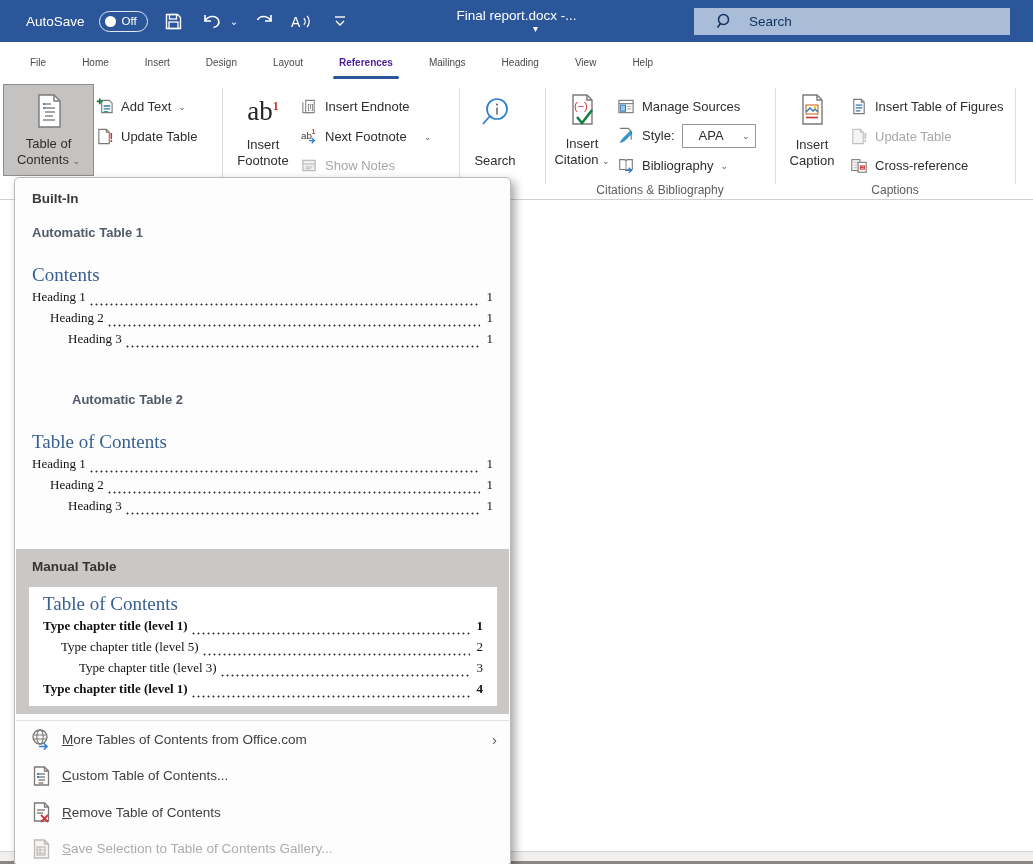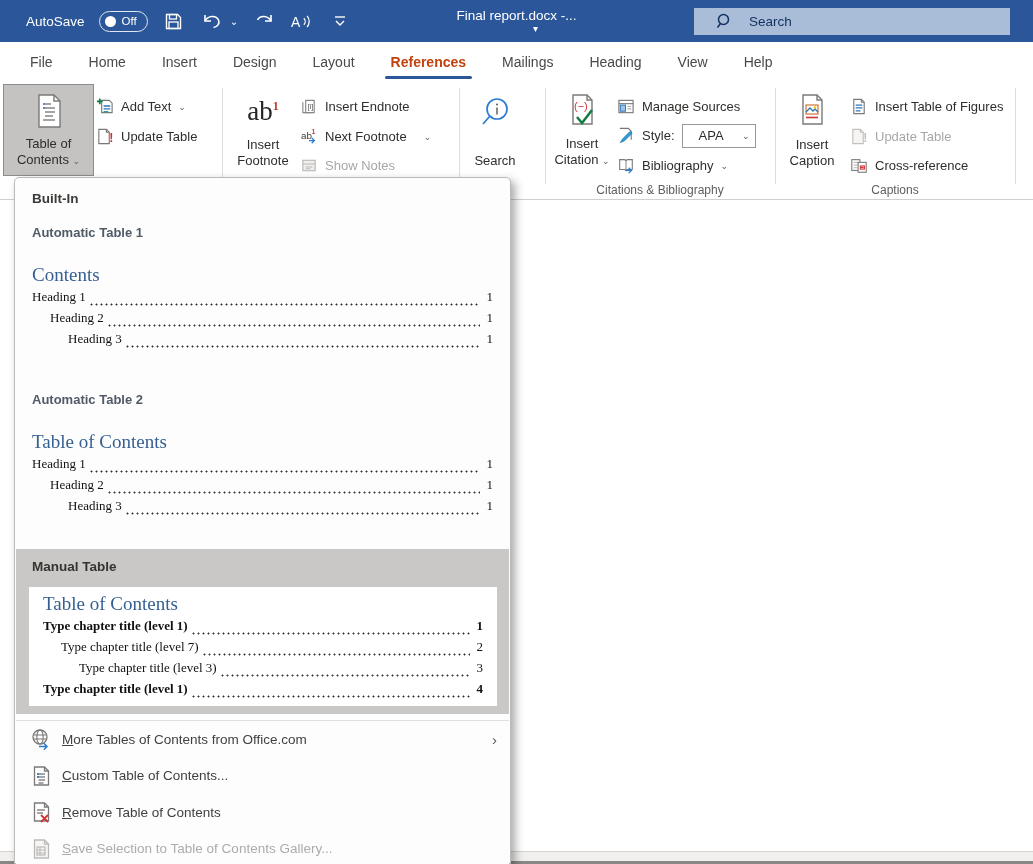--- a/index.html
+++ b/index.html
@@ -19,22 +19,22 @@
   .qat-btn { display:flex; align-items:center; justify-content:center; width:24px; height:26px; }
   .qat-btn svg { display:block; }
   .mini-chevron { font-size:10px; color:#fff; margin-left:-8px; }
   .doc-title { position:absolute; left:0; right:0; top:0; height:42px; display:flex; align-items:center; justify-content:center; pointer-events:none;flex-direction:column; }
   .doc-title .t { font-size:13.5px; color:#fff; pointer-events:auto; }
   .doc-title .caret { margin-left:38px; font-size:10px; color:#fff; pointer-events:auto; }
   .tb-search { position:absolute; left:694px; top:8px; width:316px; height:27px; background:#a9bdd9; display:flex; align-items:center; gap:16px; padding-left:22px; }
   .tb-search .s-label { font-size:13.5px; color:#10305e; }
   
   .tabrow { position:absolute; left:0; top:42px; width:100%; height:40px; background:#fff; display:flex; align-items:stretch; padding-left:12px; }
-  .tab { display:flex; align-items:center; padding:4px 18px; font-size:14px; color:#4a4947; position:relative; cursor:default; }
-  .tab.selected { color:#c2410c; font-weight:700; }
+  .tab { display:flex; align-items:center; padding:4px 18px; font-size:10px; color:#4a4947; position:relative; cursor:default; }
+  .tab.selected { color:#4c1d95; font-weight:700; }
   .tab.selected::after { content:""; position:absolute; left:12px; right:12px; bottom:3px; height:3px; background:#2b579a; border-radius:2px; }
   
   .ribbon { position:absolute; left:0; top:82px; width:100%; height:118px; background:#fff; border-bottom:1px solid #d2d0ce; }
   .rdiv { position:absolute; top:6px; height:96px; width:1px; background:#e0dedc; }
   .group-label { position:absolute; top:101px; font-size:12px; color:#5f5d5b; text-align:center; }
   .bigbtn { position:absolute; top:2px; height:92px; display:flex; flex-direction:column; align-items:center; justify-content:flex-start; padding-top:8px; border:1px solid transparent; }
   .bigbtn .blabel { font-size:13px; color:#2f2e2c; line-height:16px; text-align:center; margin-top:auto; margin-bottom:6px; }
   .bigbtn.pressed { background:#c4c3c2; border-color:#8e8d8c; }
   .chev { font-size:9px; color:#5f5d5b; }
   .smallbtn { position:absolute; display:flex; align-items:center; gap:7px; height:25px; font-size:13px; color:#2f2e2c; white-space:nowrap; }
@@ -358,21 +358,21 @@
             <span class="pg">1</span>
           </div>
           <div class="toc-row lvl3">
             <span class="rt">Heading 3</span>
             <span class="leader"></span>
             <span class="pg">1</span>
           </div>
         </div>
     </div>
 
-    <div class="gal-label" style="top:214px;">Automatic Table 2</div>
+    <div class="gal-label" style="top:214px;margin-left:40px;">Automatic Table 2</div>
     <div class="preview" style="top:253px;">
       <div class="pv-title">Table of Contents</div>
       <div>
           <div class="toc-row lvl1">
             <span class="rt">Heading 1</span>
             <span class="leader"></span>
             <span class="pg">1</span>
           </div>
           <div class="toc-row lvl2">
             <span class="rt">Heading 2</span>
@@ -391,21 +391,21 @@
       <div class="gal-label">Manual Table</div>
       <div class="manual-card">
         <div class="pv-title">Table of Contents</div>
         <div>
             <div class="toc-row lvl1 bold">
               <span class="rt">Type chapter title (level 1)</span>
               <span class="leader"></span>
               <span class="pg">1</span>
             </div>
             <div class="toc-row lvl2">
-              <span class="rt">Type chapter title (level 7)</span>
+              <span class="rt">Type chapter title (level 5)</span>
               <span class="leader"></span>
               <span class="pg">2</span>
             </div>
             <div class="toc-row lvl3">
               <span class="rt">Type chapter title (level 3)</span>
               <span class="leader"></span>
               <span class="pg">3</span>
             </div>
             <div class="toc-row lvl1 bold">
               <span class="rt">Type chapter title (level 1)</span>

